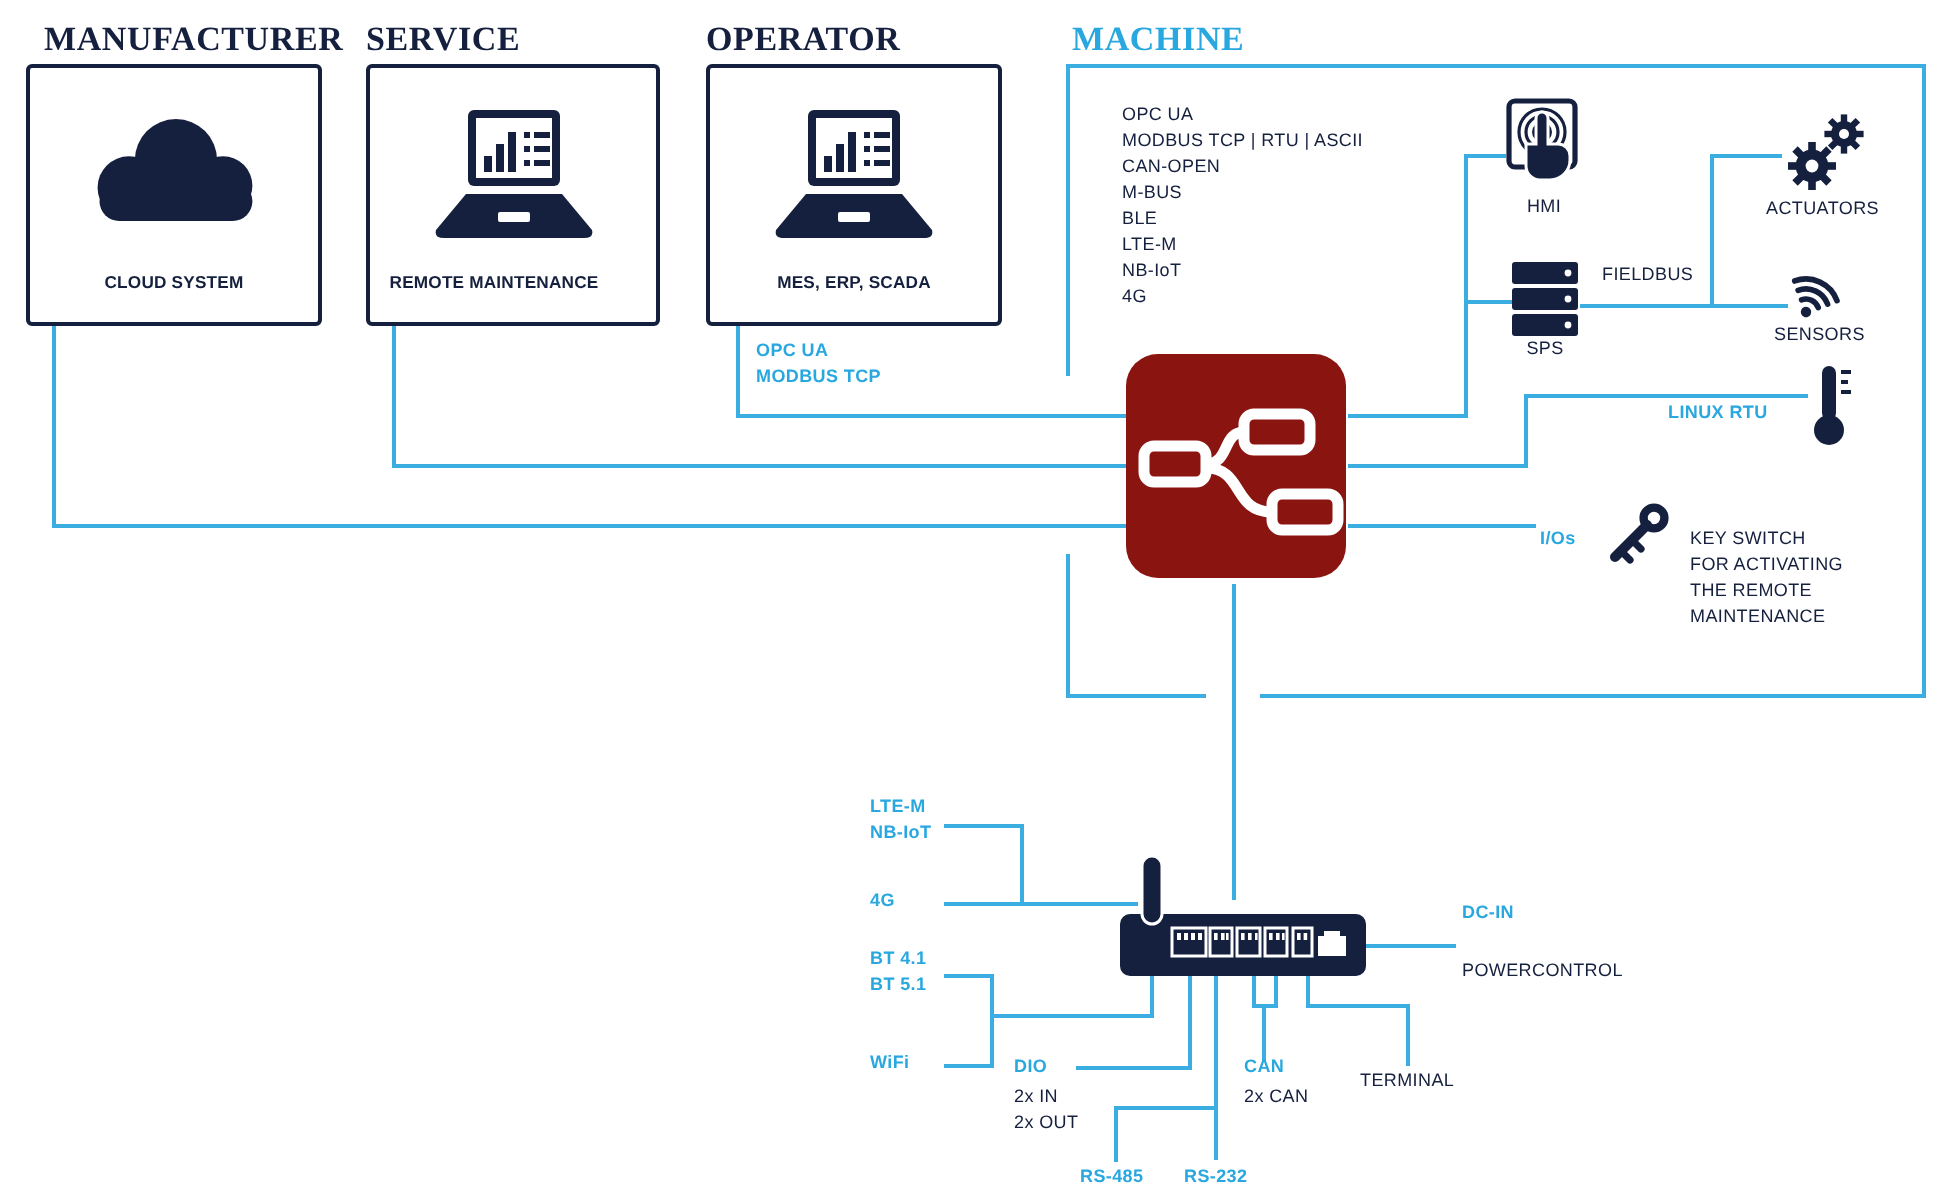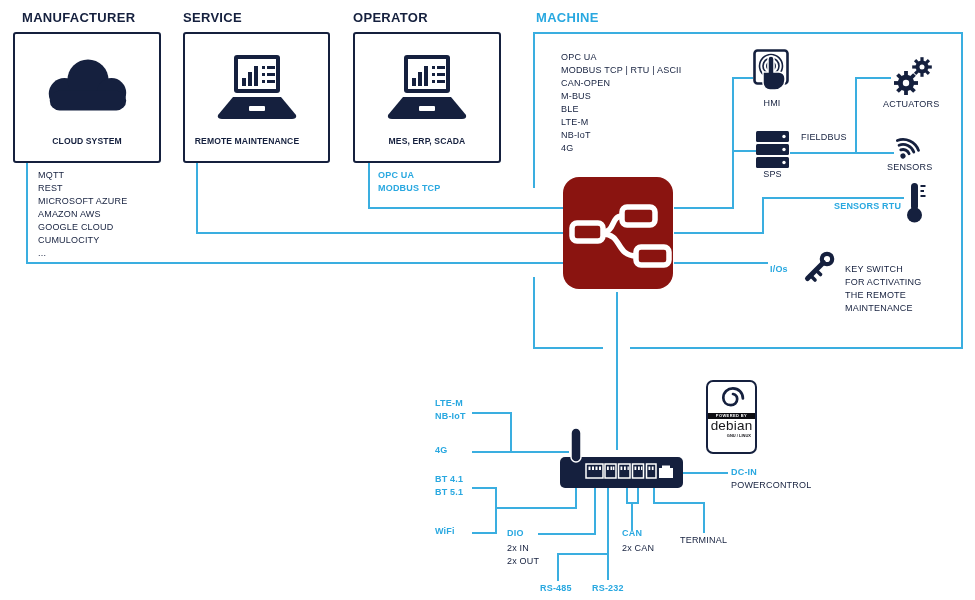--- a/index.html
+++ b/index.html
@@ -1,20 +1,20 @@
 <!DOCTYPE html>
 <html><head>
 <meta charset="utf-8">
 <style>
   html,body{margin:0;padding:0;background:#fff;}
   #stage{position:relative;width:975px;height:600px;background:#fff;overflow:hidden;
          font-family:"Liberation Sans",sans-serif;color:#15203e;}
   .ln{position:absolute;background:#3aaee0;z-index:1;}
   .box{position:absolute;border:2px solid #15203e;border-radius:3px;background:#fff;z-index:2;}
-  .hdr{position:absolute;font-size:13px;font-weight:700;letter-spacing:.3px;color:#15203e;z-index:3;}
+  .hdr{position:absolute;font-size:17px;font-weight:700;letter-spacing:.3px;color:#15203e;z-index:3;font-family:Liberation Serif, serif;}
   .hdr.cy{color:#29a8e0;}
   .cap{position:absolute;font-size:8.6px;font-weight:700;text-align:center;color:#15203e;z-index:3;letter-spacing:.1px;}
   .lbl{position:absolute;font-size:9px;line-height:13px;color:#15203e;letter-spacing:.2px;white-space:pre-line;z-index:3;}
   .cy{color:#29a8e0;font-weight:700;}
   .tight{line-height:12.5px;}
   .icon{position:absolute;z-index:4;}
   .dev{z-index:5;}
   #debian-badge{position:absolute;left:706px;top:380px;width:47px;height:70px;border:2px solid #15203e;
         border-radius:7px;background:#fff;z-index:3;overflow:hidden;}
   #debian-badge .band{margin-top:1px;background:#0d0d12;color:#fff;font-size:4px;line-height:6px;
@@ -81,27 +81,20 @@
         <rect x="58" y="25" width="8" height="3"></rect>
     </g>
     <path d="M9 60 L24 42 H72 L87 60 q1 4 -4 4 H13 q-5 0 -4 -4 Z" fill="#15203e"></path>
     <rect x="40" y="51" width="16" height="5" rx="1" fill="#fff"></rect>
   </svg>
 
   <div class="cap" style="left:13px;top:136px;width:148px;">CLOUD SYSTEM</div>
   <div class="cap" style="left:183px;top:136px;width:128px;">REMOTE MAINTENANCE</div>
   <div class="cap" style="left:353px;top:136px;width:148px;">MES, ERP, SCADA</div>
 
-  <div class="lbl" style="left:38px;top:169px;">MQTT
-REST
-MICROSOFT AZURE
-AMAZON AWS
-GOOGLE CLOUD
-CUMULOCITY
-...</div>
   <div class="lbl cy" style="left:378px;top:169px;">OPC UA
 MODBUS TCP</div>
 
   <div class="ln" style="left:533px;top:32px;width:430px;height:2px;"></div>
   <div class="ln" style="left:961px;top:32px;width:2px;height:317px;"></div>
   <div class="ln" style="left:533px;top:32px;width:2px;height:156px;"></div>
   <div class="ln" style="left:533px;top:277px;width:2px;height:72px;"></div>
   <div class="ln" style="left:533px;top:347px;width:70px;height:2px;"></div>
   <div class="ln" style="left:630px;top:347px;width:333px;height:2px;"></div>
 
@@ -233,21 +226,21 @@
       <g fill="none" stroke="#15203e" stroke-width="2.8" stroke-linecap="round">
         <path d="M15.5 30 A6.5 6.5 0 0 0 9 23.5"></path>
         <path d="M20.5 30 A11.5 11.5 0 0 0 9 18.5"></path>
         <path d="M25.5 30 A16.5 16.5 0 0 0 9 13.5"></path>
       </g>
       <circle cx="9" cy="30" r="2.6" fill="#15203e"></circle>
     </g>
   </svg>
   <div class="lbl" style="left:887px;top:161px;">SENSORS</div>
 
-  <div class="lbl cy" style="left:834px;top:200px;">SENSORS RTU</div>
+  <div class="lbl cy" style="left:834px;top:200px;">LINUX RTU</div>
   <svg class="icon" style="left:904px;top:181px;width:24px;height:44px;" viewBox="0 0 24 44">
     <rect x="7" y="2" width="7" height="27" rx="3.5" fill="#15203e"></rect>
     <circle cx="10.5" cy="34" r="7.5" fill="#15203e"></circle>
     <g fill="#15203e">
         <rect x="16.5" y="4" width="5" height="2"></rect>
         <rect x="16.5" y="9" width="3.5" height="2"></rect>
         <rect x="16.5" y="14" width="5" height="2"></rect>
       </g>
   </svg>
 
@@ -302,26 +295,18 @@
 BT 5.1</div>
   <div class="lbl cy" style="left:435px;top:525px;">WiFi</div>
   <div class="lbl cy" style="left:507px;top:527px;">DIO</div>
   <div class="lbl tight" style="left:507px;top:542px;">2x IN
 2x OUT</div>
   <div class="lbl cy" style="left:622px;top:527px;">CAN</div>
   <div class="lbl" style="left:622px;top:542px;">2x CAN</div>
   <div class="lbl" style="left:680px;top:534px;">TERMINAL</div>
   <div class="lbl cy" style="left:540px;top:582px;">RS-485</div>
   <div class="lbl cy" style="left:592px;top:582px;">RS-232</div>
-  <div class="lbl cy" style="left:731px;top:466px;text-align:right;">DC-IN</div>
+  <div class="lbl cy" style="left:731px;top:450px;text-align:right;">DC-IN</div>
   <div class="lbl" style="left:731px;top:479px;">POWERCONTROL</div>
 
-  <div id="debian-badge">
-    <svg style="display:block;margin:3px auto 0;width:27px;height:27px;" viewBox="0 0 27 27">
-      <path d="M15 9 c2.6 .6 4.2 2.7 4.2 5.1 c0 3.5-2.9 6-6.4 6 C8.4 20.1 5.3 17 5.3 12.7 C5.3 7.3 9.7 3.4 14.9 3.4 c5.7 0 10 4.4 10 10.1" fill="none" stroke="#15203e" stroke-width="2.7" stroke-linecap="round"></path>
-    </svg>
-    <div class="band">POWERED BY</div>
-    <div class="name">debian</div>
-    <div class="sub">GNU / LINUX</div>
-  </div>
 
 
 </div>
 
 </body></html>

